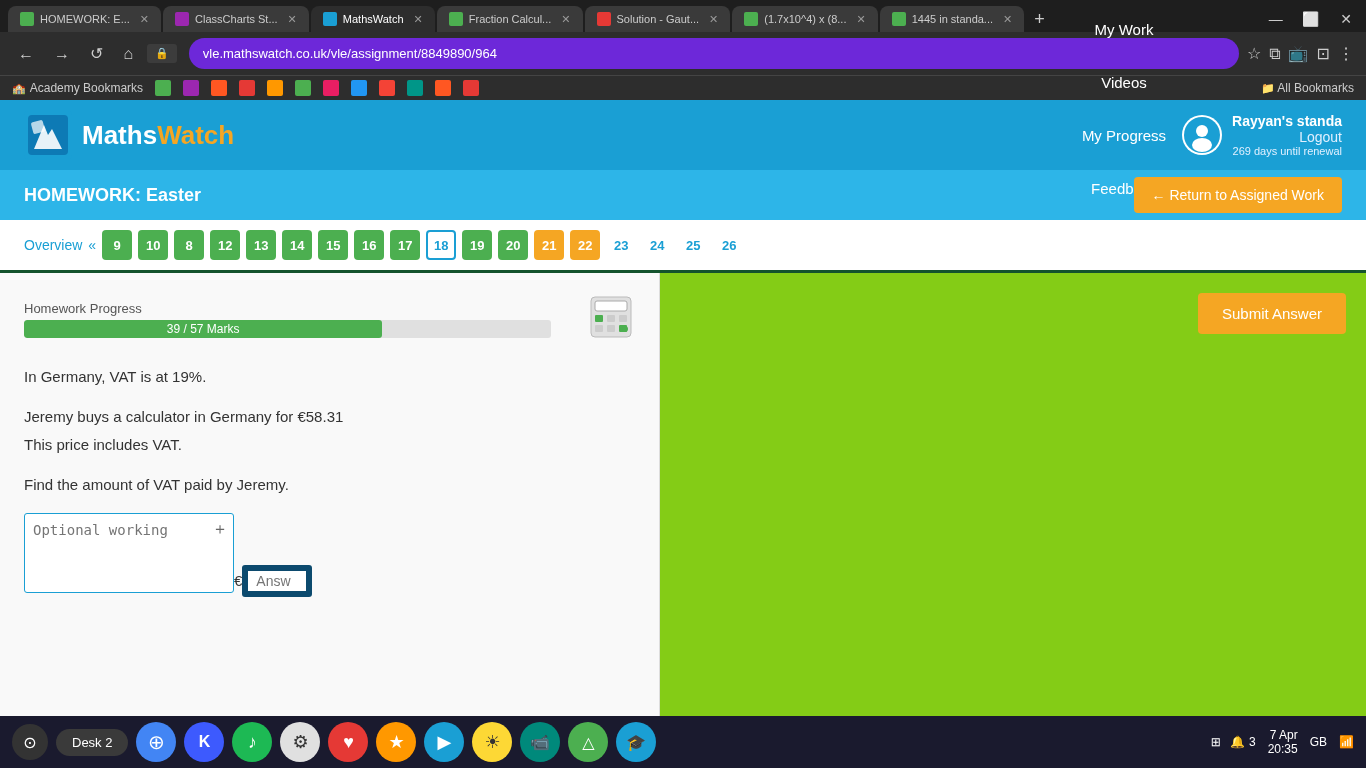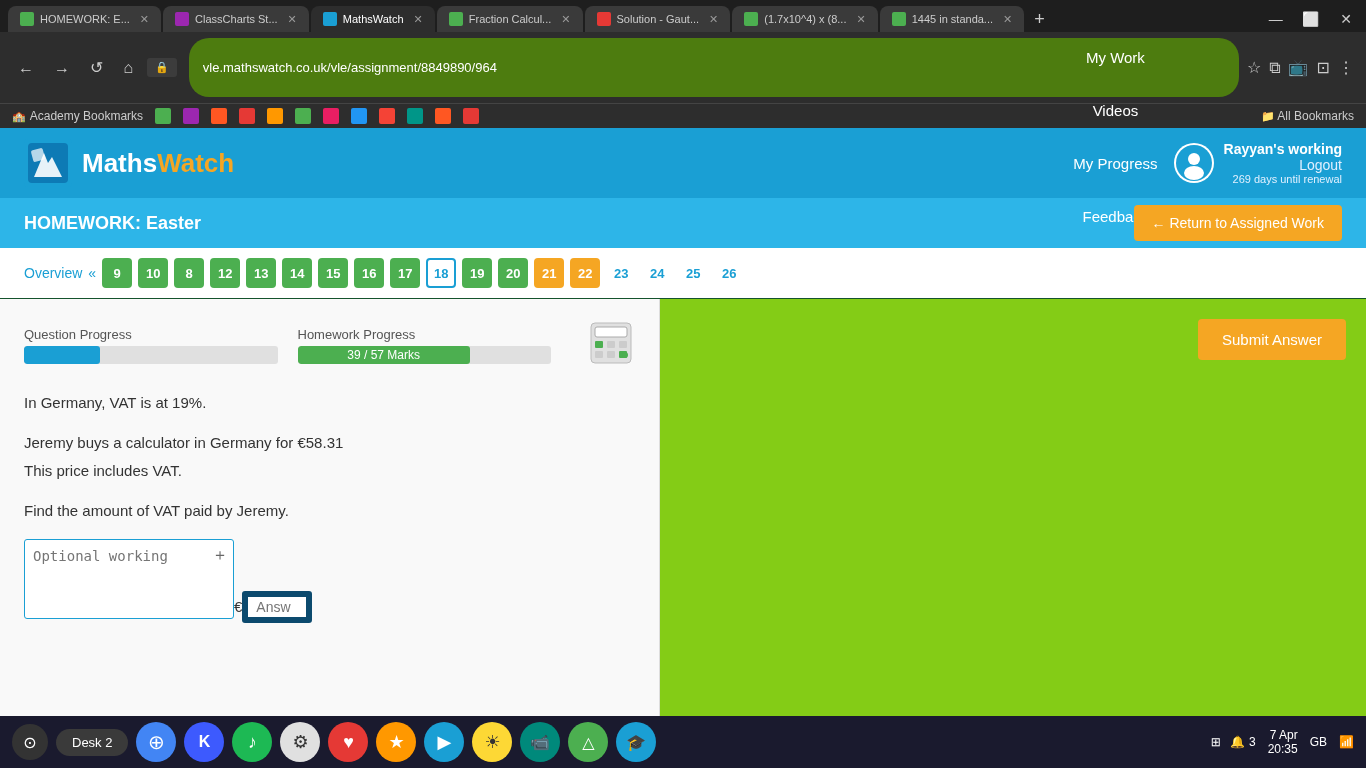--- a/index.html
+++ b/index.html
@@ -7,21 +7,21 @@
 
     
     .browser-chrome { background: #2d2d2d; padding: 0; }
     .tab-bar { display: flex; align-items: center; background: #1e1e1e; padding: 6px 8px 0 8px; gap: 2px; }
     .tab { display: flex; align-items: center; background: #3a3a3a; border-radius: 8px 8px 0 0; padding: 6px 12px; font-size: 12px; color: #ccc; max-width: 160px; gap: 6px; cursor: pointer; }
     .tab.active { background: #2d2d2d; color: #fff; }
     .tab-close { color: #999; font-size: 11px; margin-left: 4px; }
     .new-tab-btn { background: none; border: none; color: #ccc; font-size: 18px; cursor: pointer; padding: 0 8px; }
     .browser-controls { display: flex; align-items: center; background: #2d2d2d; padding: 6px 12px; gap: 8px; }
     .nav-btn { background: none; border: none; color: #ccc; font-size: 16px; cursor: pointer; padding: 4px 6px; border-radius: 50%; }
-    .address-bar { flex: 1; background: #4d7c0f; border: none; border-radius: 20px; padding: 22px 14px; color: #fff; font-size: 13px; outline: none; }
+    .address-bar { flex: 1; background: #6d28d9; border: none; border-radius: 20px; padding: 8px 14px; color: #fff; font-size: 13px; outline: none; }
     .browser-actions { display: flex; gap: 8px; align-items: center; }
     .browser-action-btn { background: none; border: none; color: #ccc; font-size: 16px; cursor: pointer; }
 
     
     .bookmarks-bar { background: #2d2d2d; padding: 4px 12px; display: flex; align-items: center; gap: 12px; border-top: 1px solid #444; font-size: 12px; color: #ccc; }
     .bookmark-item { display: flex; align-items: center; gap: 4px; cursor: pointer; white-space: nowrap; }
     .bookmarks-all { margin-left: auto; color: #ccc; cursor: pointer; }
 
     
     .page-content { background: #f0f0f0; }
@@ -41,21 +41,21 @@
     .mw-user-name { font-size: 14px; font-weight: bold; }
     .mw-user-logout { font-size: 14px; color: #e0f0ff; cursor: pointer; }
     .mw-user-renewal { font-size: 11px; color: #e0f0ff; }
 
     
     .hw-banner { background: #2db5e8; display: flex; align-items: center; padding: 0 24px; height: 50px; }
     .hw-title { color: #fff; font-size: 18px; font-weight: bold; }
     .return-btn { margin-left: auto; background: #f5a623; color: #fff; border: none; padding: 10px 18px; border-radius: 4px; font-size: 14px; cursor: pointer; display: flex; align-items: center; gap: 6px; }
 
     
-    .q-nav { background: #fff; padding: 10px 24px; display: flex; align-items: center; gap: 6px; border-bottom: 1px solid #14532d; overflow-x: auto; }
+    .q-nav { background: #fff; padding: 10px 24px; display: flex; align-items: center; gap: 6px; border-bottom: 3px solid #14532d; overflow-x: auto; }
     .q-nav-overview { color: #1a9fd4; font-size: 14px; cursor: pointer; text-decoration: none; }
     .q-nav-chevron { color: #1a9fd4; font-size: 14px; }
     .q-num { width: 30px; height: 30px; border-radius: 4px; display: flex; align-items: center; justify-content: center; font-size: 13px; font-weight: bold; cursor: pointer; flex-shrink: 0; }
     .q-num.green { background: #4caf50; color: #fff; }
     .q-num.amber { background: #f5a623; color: #fff; }
     .q-num.active { background: #fff; border: 2px solid #1a9fd4; color: #1a9fd4; }
     .q-num.inactive { background: none; border: none; color: #1a9fd4; }
 
     
     .main-area { display: flex; }
@@ -236,21 +236,21 @@
     </nav>
     <div class="mw-user-section">
       <div class="mw-user-avatar">
         <svg width="36" height="36" viewBox="0 0 36 36">
           <circle cx="18" cy="18" r="18" fill="#1a9fd4"></circle>
           <circle cx="18" cy="14" r="6" fill="white"></circle>
           <ellipse cx="18" cy="28" rx="10" ry="7" fill="white"></ellipse>
         </svg>
       </div>
       <div class="mw-user-info">
-        <div class="mw-user-name">Rayyan's working</div>
+        <div class="mw-user-name">Rayyan's standa</div>
         <div class="mw-user-logout">Logout</div>
         <div class="mw-user-renewal">269 days until renewal</div>
       </div>
     </div>
   </div>
 
   <div class="hw-banner">
     <span class="hw-title">HOMEWORK: Easter</span>
     <button class="return-btn">← Return to Assigned Work</button>
   </div>
@@ -312,26 +312,20 @@
     <div class="q-num inactive">
         <span>26</span>
       </div>
   </div>
 
   <div class="main-area">
 
     <div class="question-panel">
 
       <div class="progress-row">
-        <div style="flex:1;">
-          <div class="progress-label">Question Progress</div>
-          <div class="progress-bar-bg">
-            <div class="progress-bar-fill blue-fill"></div>
-          </div>
-        </div>
         <div style="flex:1;">
           <div class="progress-label">Homework Progress</div>
           <div class="progress-bar-bg">
             <div class="progress-bar-fill green-fill" style="width:68%;">
               <div class="progress-bar-text">39 / 57 Marks</div>
             </div>
           </div>
         </div>
 
         <div style="margin-left:16px;">

